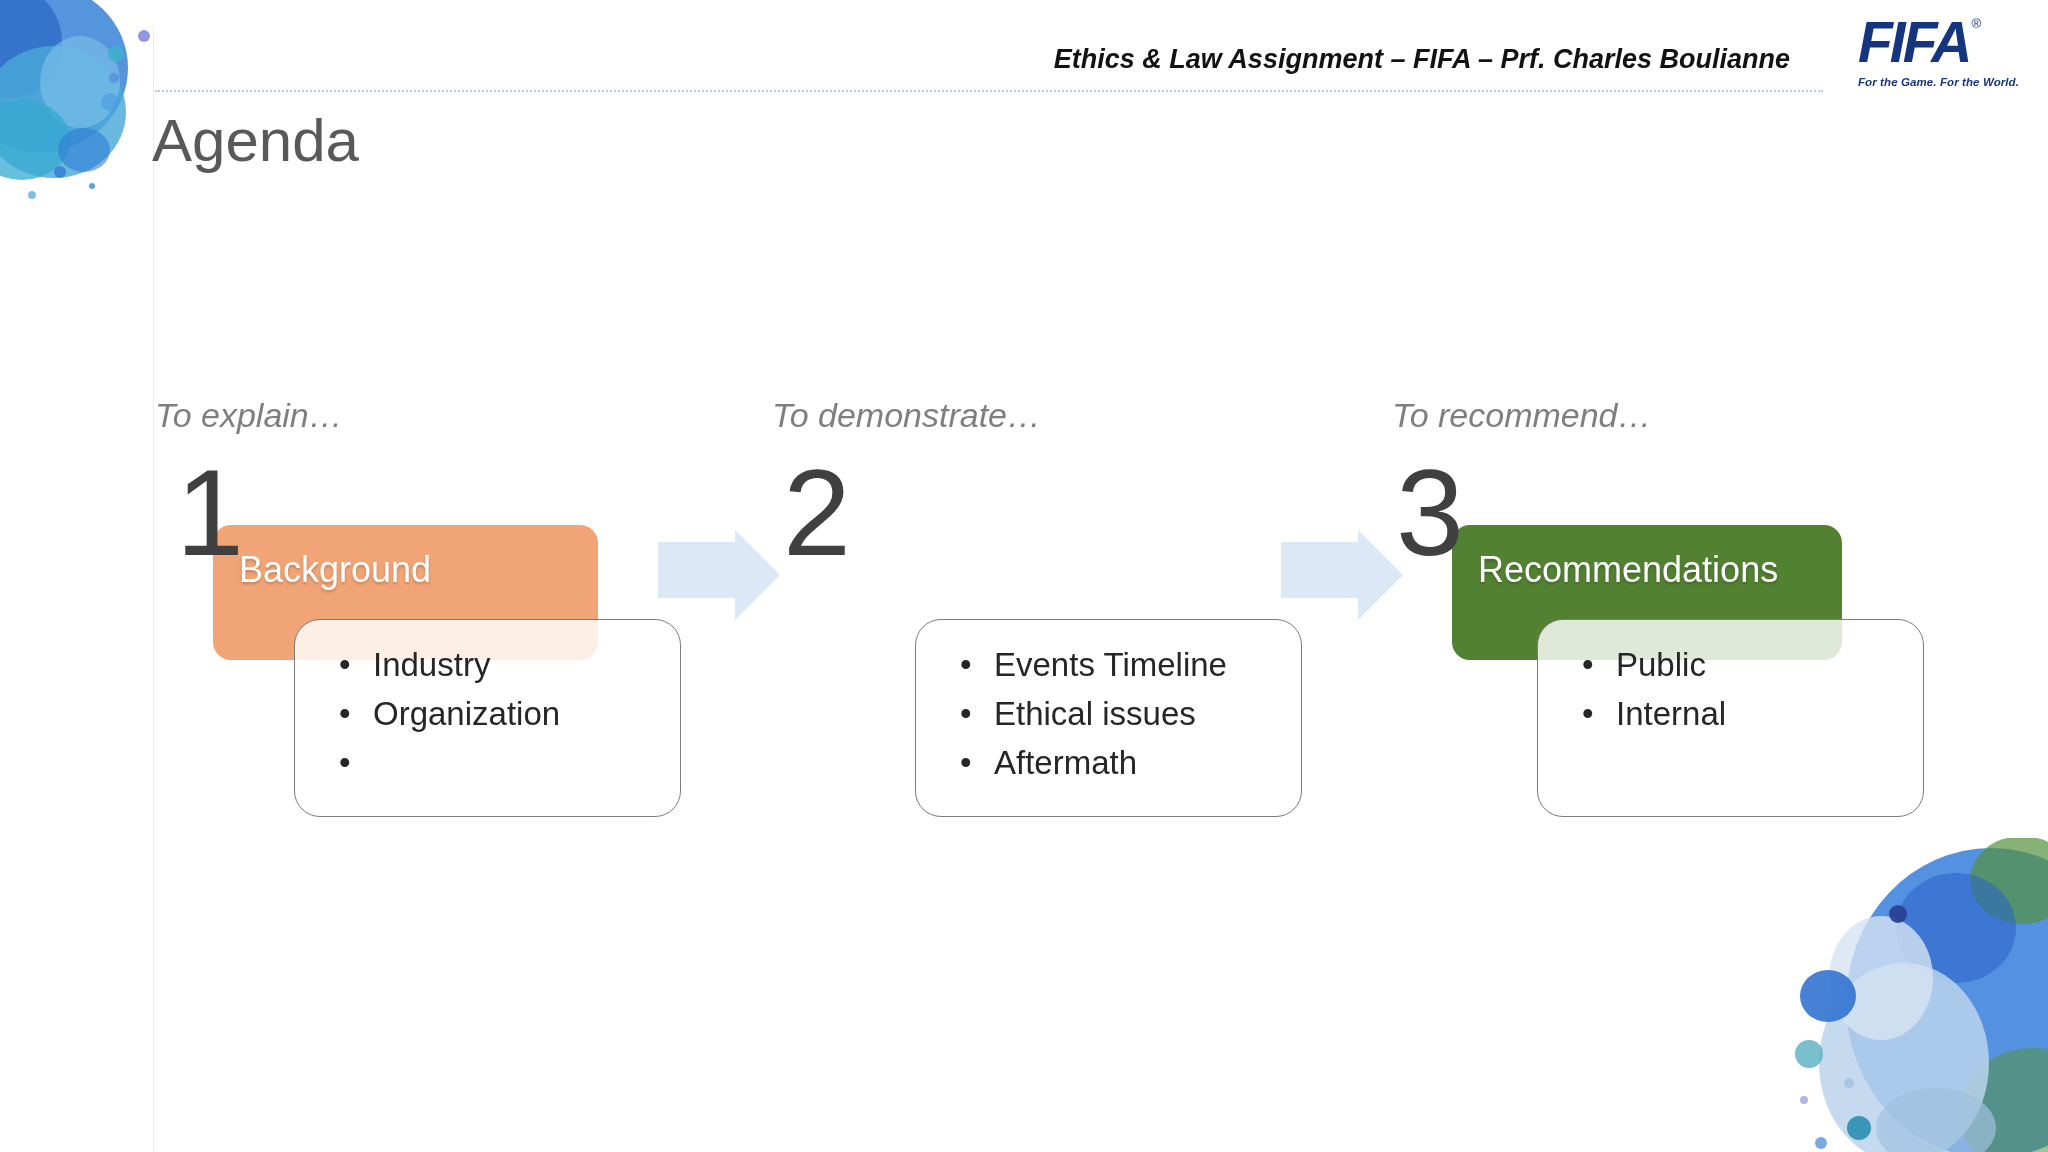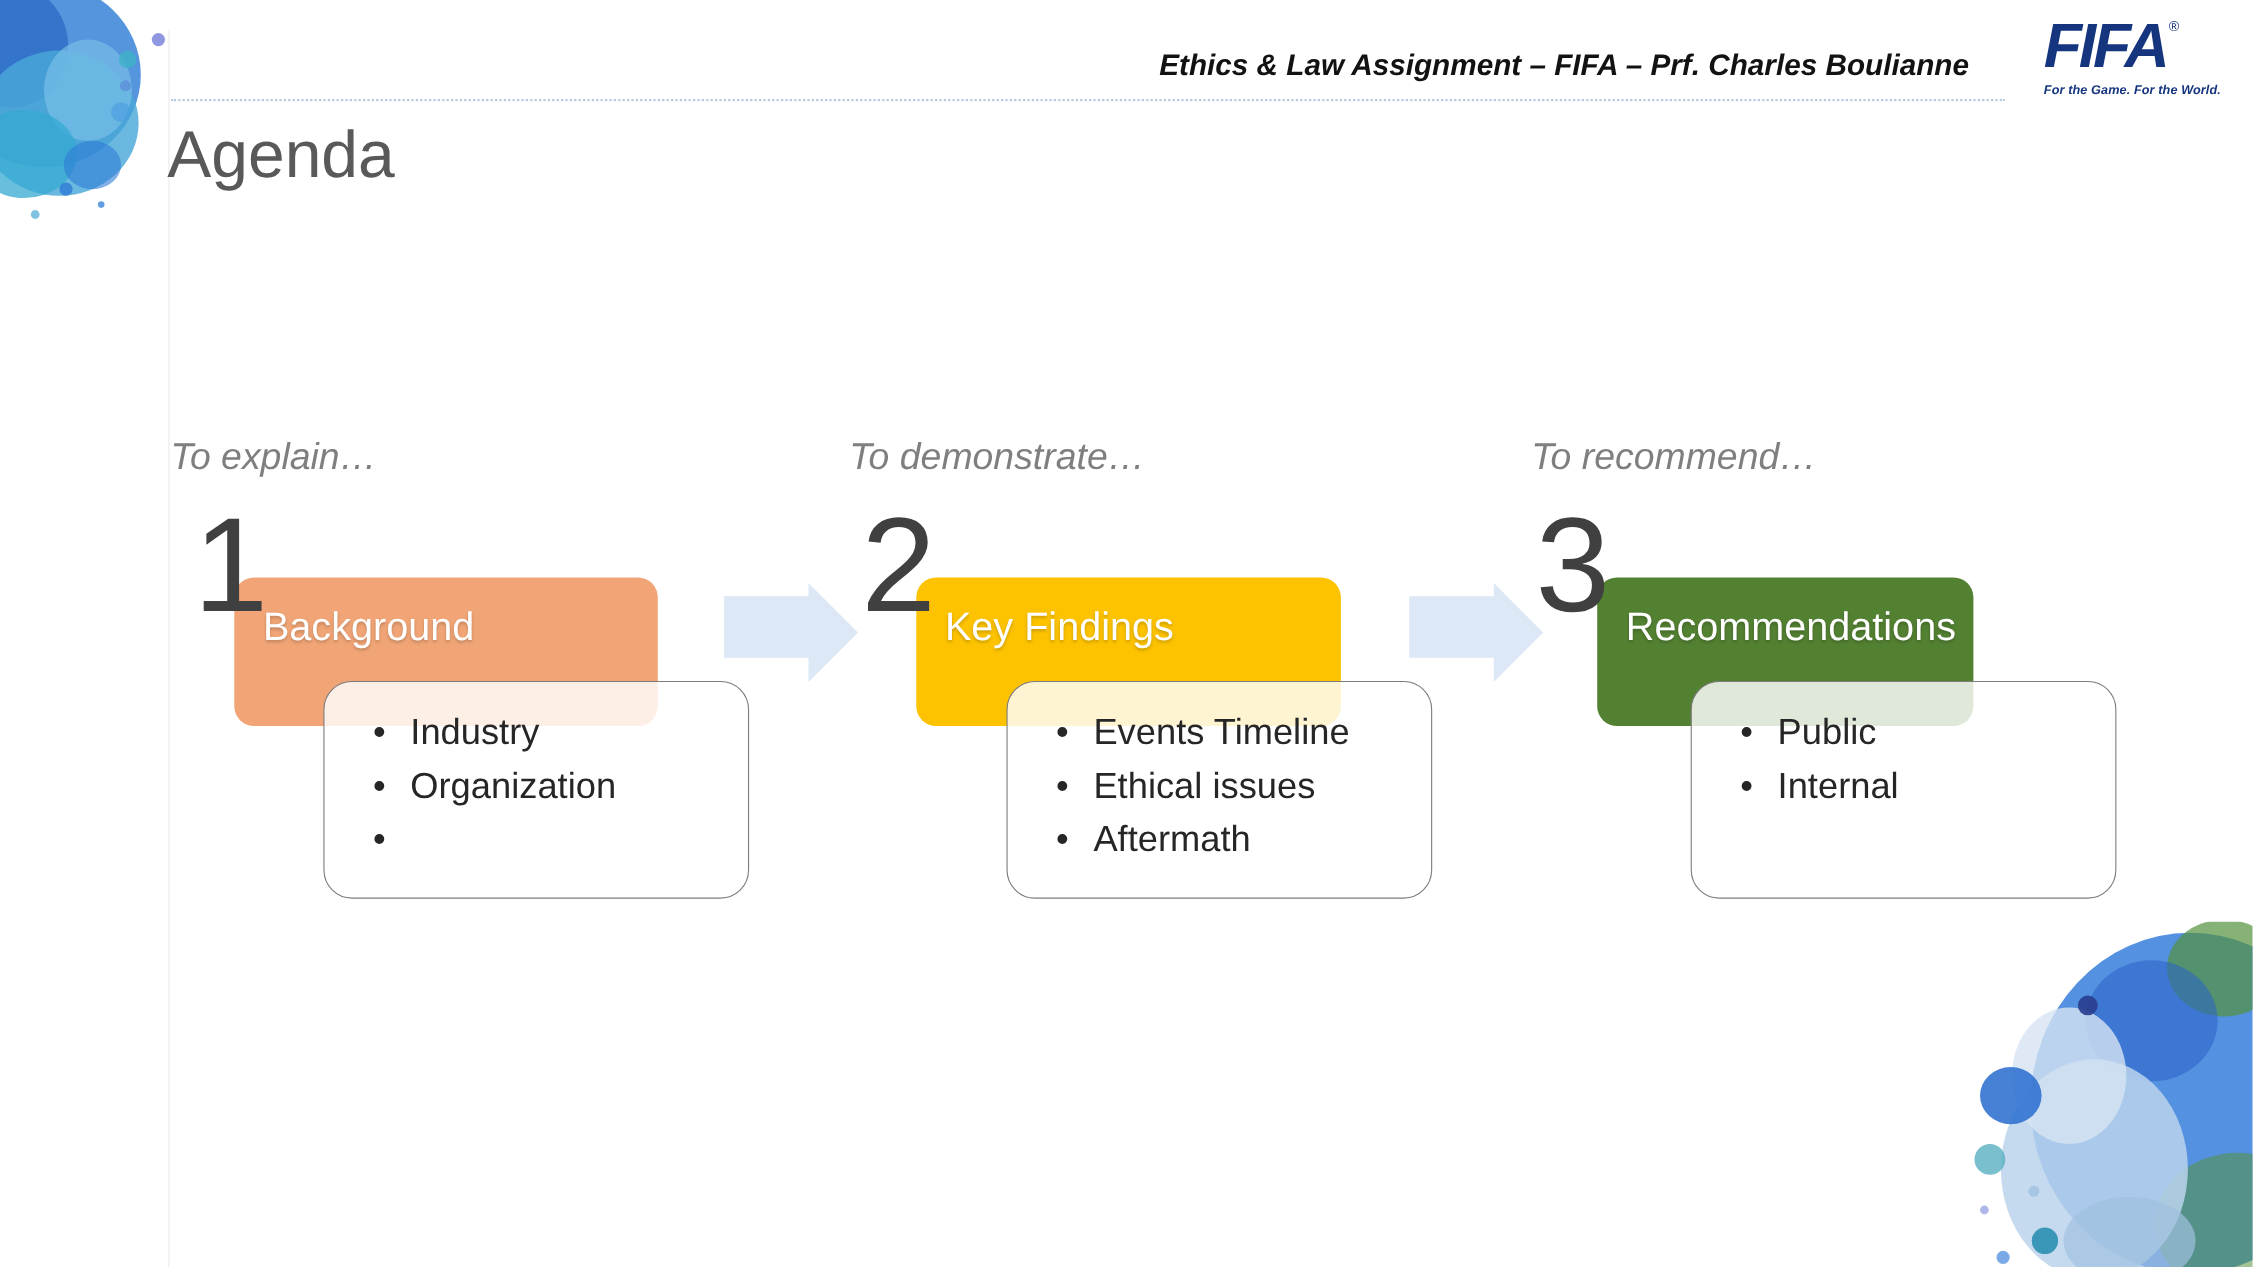--- a/index.html
+++ b/index.html
@@ -29,21 +29,21 @@
   .lead{position:absolute;top:396px;font-size:34px;color:#7f7f7f;white-space:nowrap;font-style:italic;}
   .lead.s1{left:155px}.lead.s2{left:772px}.lead.s3{left:1392px}
   
   .stepnum{position:absolute;top:452px;font-size:122px;line-height:1;color:#404040;z-index:3;}
   .stepnum.s1{left:176px}.stepnum.s2{left:783px}.stepnum.s3{left:1396px}
   
   .stepbox{position:absolute;top:525px;height:135px;border-radius:18px;z-index:2;
     box-sizing:border-box;padding:24px 0 0 26px;}
   .stepbox.s1{left:213px;width:385px;}
   .stepbox.s2{left:833px;width:386px;}
-  .stepbox.s3{left:1452px;width:342px;}
+  .stepbox.s3{left:1452px;width:390px;}
   .stepbox .boxlabel{color:#ffffff;font-size:36px;white-space:nowrap;
     text-shadow:0 2px 3px rgba(0,0,0,0.22);}
   
   .card{position:absolute;top:619px;width:387px;height:198px;z-index:4;
     background:rgba(255,255,255,0.82);border:1.5px solid #7c7c7c;border-radius:26px;
     box-sizing:border-box;}
   .card.s1{left:294px}.card.s2{left:915px}.card.s3{left:1537px}
   .card ul{list-style:none;margin:0;padding:20px 14px 0 44px;}
   .card li{display:flex;align-items:baseline;font-size:33px;line-height:49px;
     color:#262626;white-space:nowrap;}
@@ -117,23 +117,20 @@
   <svg class="arrow a1" width="122" height="90" viewBox="0 0 122 90">
     <polygon points="0,12 77,12 77,0 122,45 77,90 77,68 0,68" fill="#DCE8F5"></polygon>
   </svg>
   <svg class="arrow a2" width="122" height="90" viewBox="0 0 122 90">
     <polygon points="0,12 77,12 77,0 122,45 77,90 77,68 0,68" fill="#DCE8F5"></polygon>
   </svg>
 
   <div class="stepbox s1" style="background-color: rgb(241, 165, 118);">
     <span class="boxlabel">Background</span>
   </div>
-  <div class="stepbox s2" style="background-color: rgb(253, 195, 0);">
-    <span class="boxlabel">Key Findings</span>
-  </div>
   <div class="stepbox s3" style="background-color: rgb(83, 129, 50);">
     <span class="boxlabel">Recommendations</span>
   </div>
 
   <div class="card s1">
     <ul>
       <li>
         <span class="dot">•</span>
         <span>Industry</span>
         </li>

